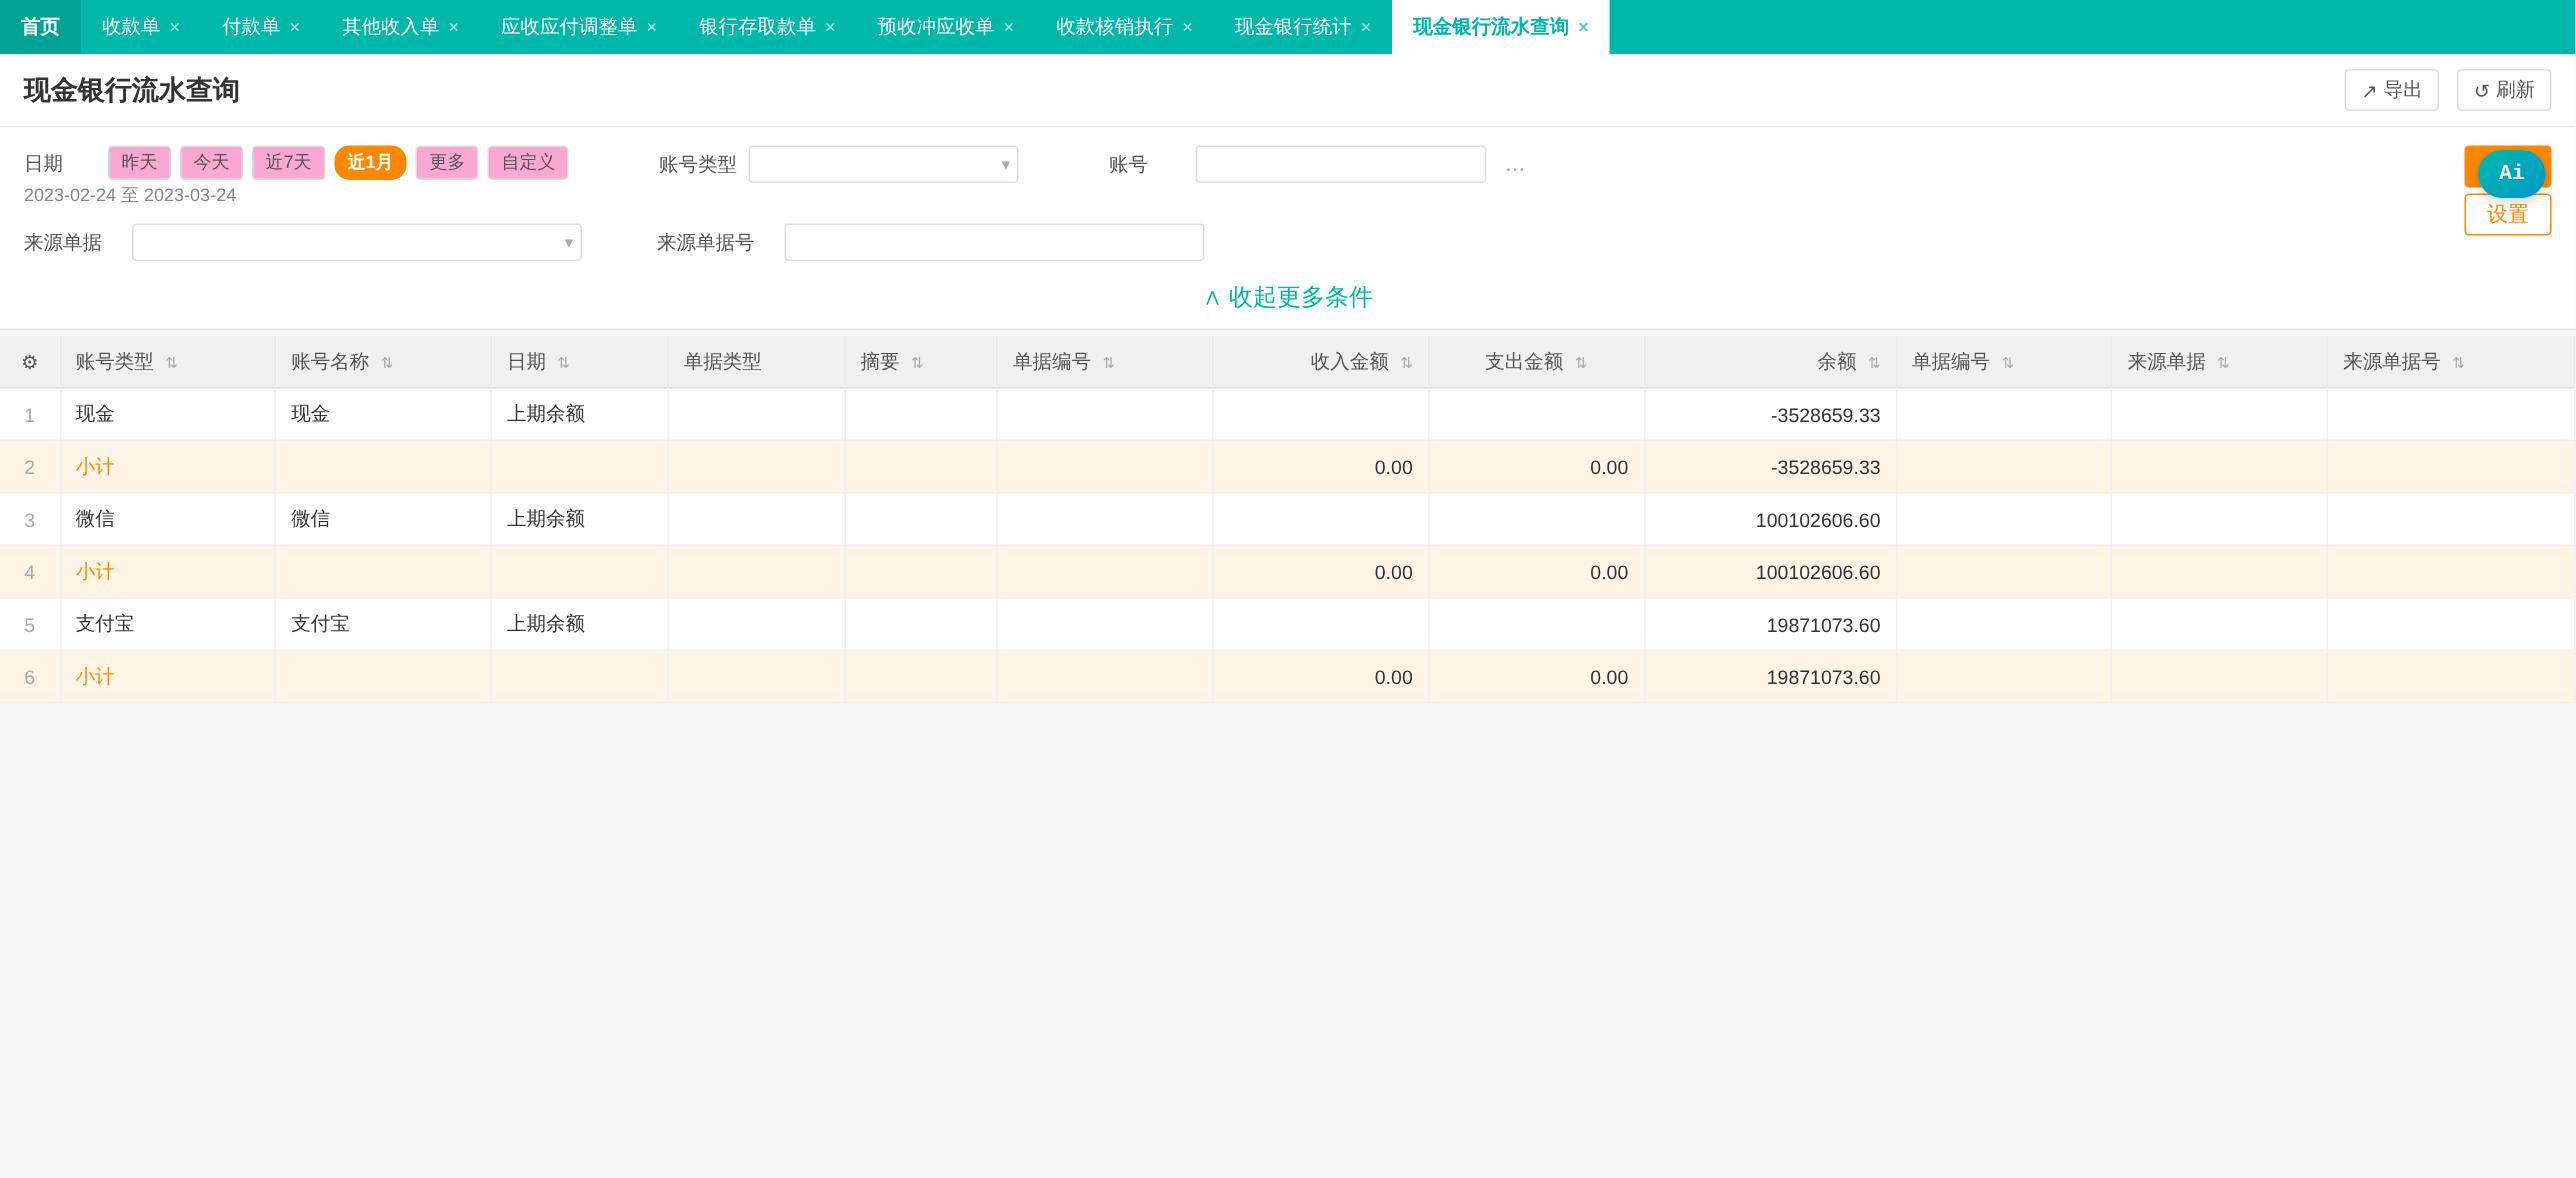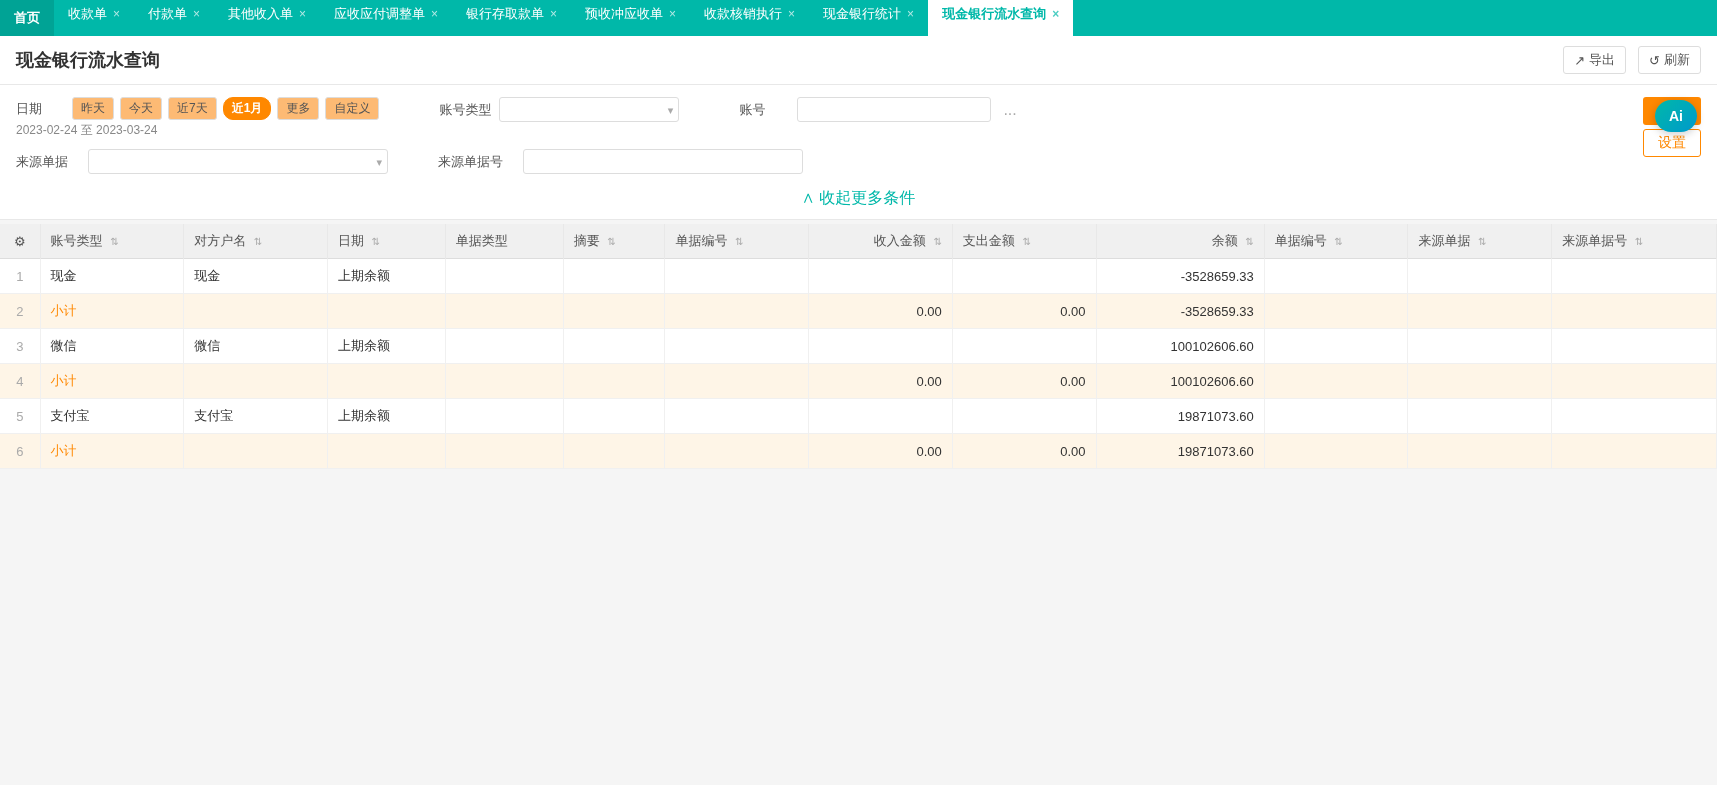--- a/index.html
+++ b/index.html
@@ -2,21 +2,21 @@
 <html><head>
   <meta charset="utf-8">
   <style>
     * { box-sizing: border-box; margin: 0; padding: 0; font-family: 'Microsoft YaHei', Arial, sans-serif; font-size: 13px; }
     body { background: #f5f5f5; min-width: 1717px; }
 
     
     .top-nav {
       background: #00b8a9;
       display: flex;
-      align-items: flex-end;
+      align-items: center;
       height: 36px;
       padding: 0 0;
       overflow: hidden;
     }
     .nav-item {
       color: #fff;
       padding: 0 14px;
       height: 44px;
       display: flex;
       align-items: center;
@@ -89,21 +89,21 @@
       gap: 20px;
     }
     .filter-label {
       color: #555;
       white-space: nowrap;
       min-width: 50px;
     }
     .date-btn {
       padding: 2px 8px;
       border: 1px solid #ddd;
-      background: #fdba74;
+      background: #f9a8d4;
       border-radius: 3px;
       cursor: pointer;
       color: #555;
       font-size: 12px;
     }
     .date-btn.active {
       background: #ff8800;
       color: #fff;
       border-color: #ff8800;
       border-radius: 10px;
@@ -250,20 +250,21 @@
       right: 20px;
       top: 100px;
       background: linear-gradient(135deg, #00b8a9, #0099cc);
       color: #fff;
       padding: 8px 14px;
       border-radius: 20px;
       font-size: 14px;
       font-weight: bold;
       cursor: pointer;
       box-shadow: 0 2px 8px rgba(0,0,0,0.2);
+      font-family: Liberation Mono, monospace;
     }
   </style>
 </head>
 <body>
 
 <div class="top-nav">
   <div class="nav-home">
     <span>首页</span>
   </div>
   <div class="nav-item">
@@ -383,21 +384,21 @@
     <thead>
       <tr>
         <th class="th-settings">
           <span>⚙</span>
         </th>
         <th>
           <span>账号类型</span>
           <span class="sort-icon">⇅</span>
         </th>
         <th>
-          <span>对方户名</span>
+          <span>账号名称</span>
           <span class="sort-icon">⇅</span>
         </th>
         <th>
           <span>日期</span>
           <span class="sort-icon">⇅</span>
         </th>
         <th>
           <span>单据类型</span>
         </th>
         <th>
@@ -405,21 +406,21 @@
           <span class="sort-icon">⇅</span>
         </th>
         <th>
           <span>单据编号</span>
           <span class="sort-icon">⇅</span>
         </th>
         <th style="text-align:right;">
           <span>收入金额</span>
           <span class="sort-icon">⇅</span>
         </th>
-        <th style="text-align:left;">
+        <th style="text-align:center;">
           <span>支出金额</span>
           <span class="sort-icon">⇅</span>
         </th>
         <th style="text-align:right;">
           <span>余额</span>
           <span class="sort-icon">⇅</span>
         </th>
         <th>
           <span>单据编号</span>
           <span class="sort-icon">⇅</span>

